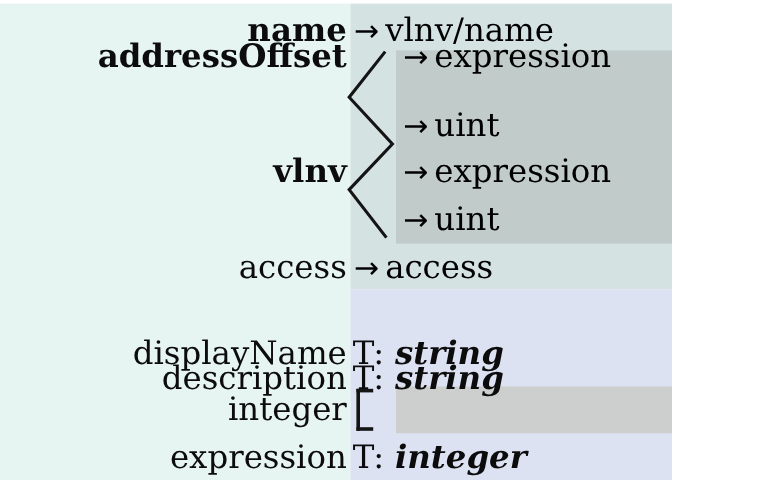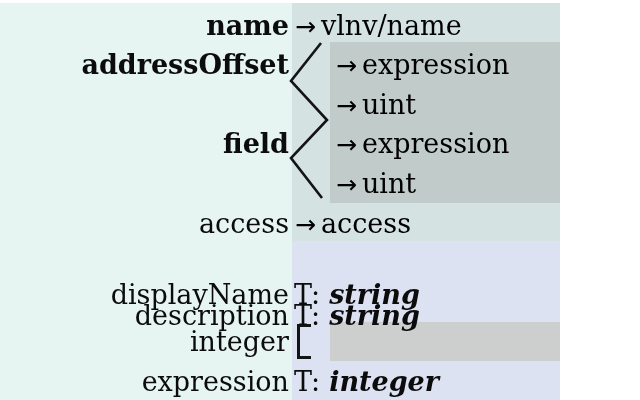--- a/index.html
+++ b/index.html
@@ -16,21 +16,21 @@
   .bg-labels          { left: 0;   top: 3px;   width: 292px; height: 397px; background: #e6f4f2; }
   .bg-ref-col         { left: 292px; top: 3px;   width: 316px; height: 238px; background: #d5e2e2; }
   .bg-scalar-col      { left: 292px; top: 241px; width: 316px; height: 159px; background: #dde2f2; }
   .bg-choice-inner    { left: 330px; top: 42px;  width: 278px; height: 161px; background: #c1cbc9; }
   .bg-choice-outer    { left: 608px; top: 42px;  width: 32px;  height: 161px; background: #cacbcb; }
   .bg-fields-inner    { left: 330px; top: 322px; width: 278px; height: 39px;  background: #cdcfce; }
   .bg-fields-outer    { left: 608px; top: 322px; width: 32px;  height: 39px;  background: #e2e2e2; }
 
   
   .row { position: absolute; left: 0; width: 640px; height: 39px; line-height: 39px; font-size: 27px; color: #0c0c0c; }
-  .row-0 { top: 6px; }   .row-1 { top: 45px; }  .row-2 { top: 85px; }
+  .row-0 { top: 6px; }   .row-1 { top: 28px; }  .row-2 { top: 85px; }
   .row-3 { top: 124px; } .row-4 { top: 164px; } .row-5 { top: 204px; }
   .row-6 { top: 243px; margin-top: 32px; } .row-7 { top: 296px; padding-left: 48px; } .row-8 { top: 322px; }
   .row-9 { top: 362px; }
 
   .lbl { position: absolute; left: 0; top: 0; width: 289px; text-align: right; white-space: nowrap; }
   .lbl.bold { font-weight: bold; }
 
   .content { position: absolute; top: 0; white-space: nowrap; }
   .content.ref    { left: 295px; }
   .content.indent { left: 336px; }
@@ -87,21 +87,21 @@
   </div>
 
   <div class="row row-2">
     <div class="lbl"></div>
     <div class="content indent link">
       <span class="arr">→</span><span>uint</span>
     </div>
   </div>
 
   <div class="row row-3">
-    <div class="lbl bold">field</div>
+    <div class="lbl bold">vlnv</div>
     <div class="content indent link">
       <span class="arr">→</span><span>expression</span>
     </div>
   </div>
 
   <div class="row row-4">
     <div class="lbl"></div>
     <div class="content indent link">
       <span class="arr">→</span><span>uint</span>
     </div>

